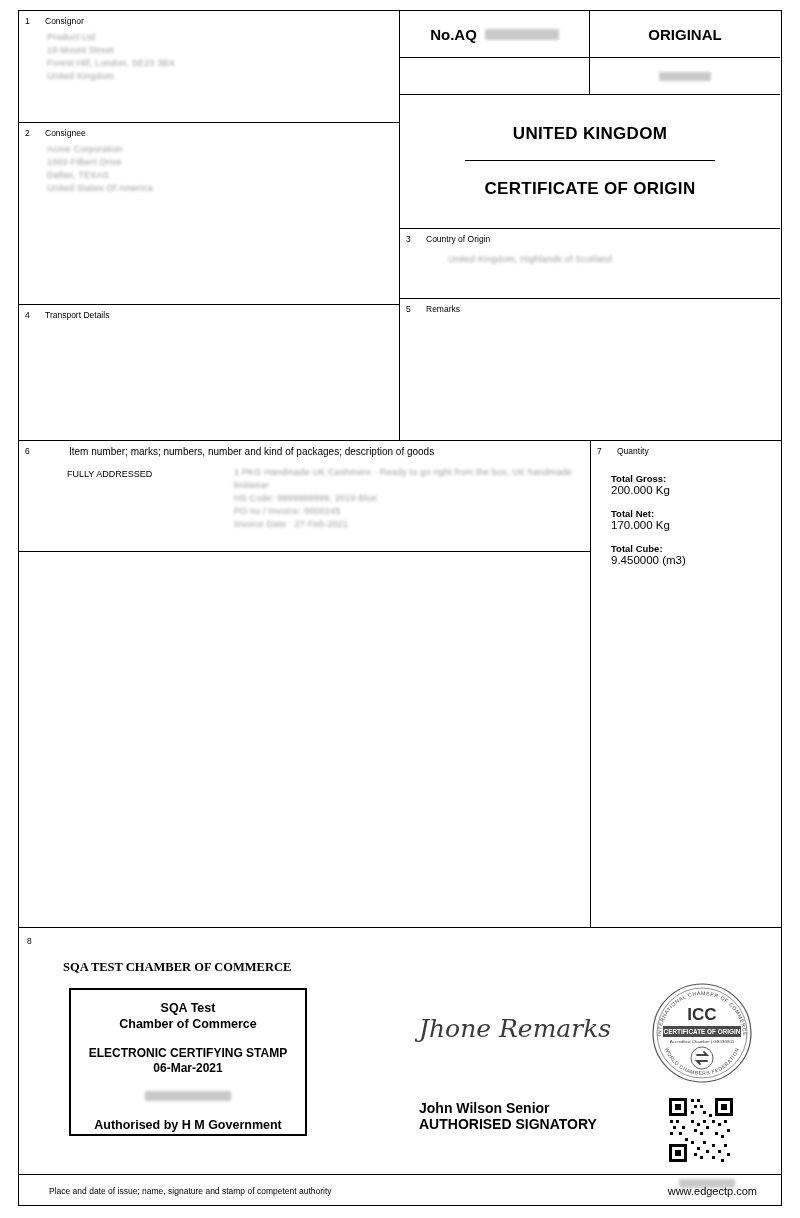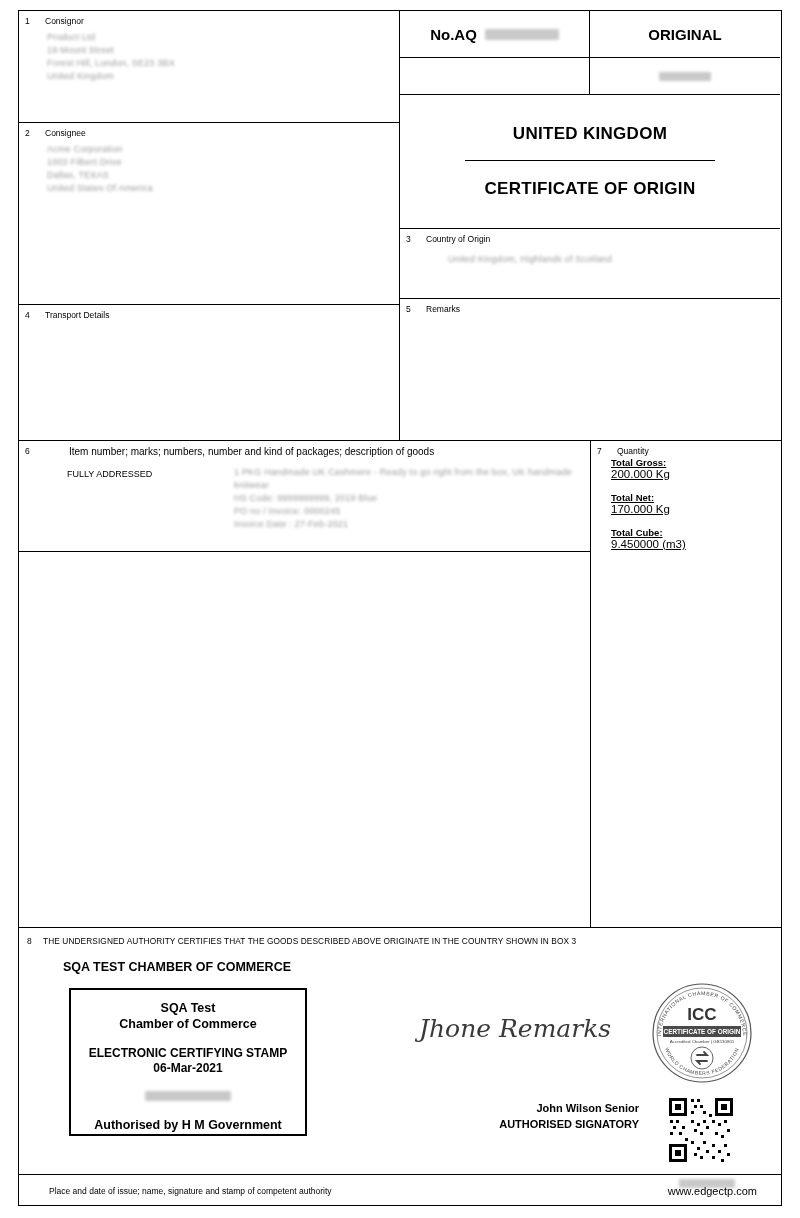--- a/index.html
+++ b/index.html
@@ -149,23 +149,22 @@
   }
   .goods-desc {
     position: absolute;
     left: 215px;
     top: 25px;
     width: 350px;
   }
   .qty-inner {
     position: absolute;
     left: 20px;
-    top: 16px;
+    top: 32px;
     font-size: 10.5px;
-    text-decoration: underline;
   }
   .qty-inner .k { font-weight: bold; font-size: 9.5px; }
   .qty-inner .v { font-size: 11.5px; margin-bottom: 12px; }
 
   
   .cert {
     flex: 1;
     position: relative;
     box-sizing: border-box;
   }
@@ -176,20 +175,21 @@
     font-size: 8.3px;
     letter-spacing: .1px;
   }
   .cert-num { position: absolute; left: 8px; top: 8px; font-size: 8.5px; }
   .chamber-name {
     position: absolute;
     left: 44px;
     top: 32px;
     font-size: 12.5px;
     font-weight: bold;
+    font-family: Liberation Serif, serif;
   }
   .stamp {
     position: absolute;
     left: 50px;
     top: 60px;
     width: 238px;
     height: 148px;
     border: 2px solid #000;
     box-sizing: border-box;
     text-align: center;
@@ -206,22 +206,22 @@
     font-family: "DejaVu Serif", serif;
     font-style: italic;
     font-size: 25px;
     color: #3a3a3a;
   }
   .sig-name {
     position: absolute;
     left: 400px;
     top: 172px;
     width: 220px;
-    text-align: right;
-    font-size: 11px;
+    text-align: left;
+    font-size: 14px;
     font-weight: bold;
     line-height: 16px;
   }
   .icc-seal {
     position: absolute;
     left: 630px;
     top: 52px;
     width: 106px;
     height: 106px;
   }
@@ -355,21 +355,20 @@
         <div class="v">170.000 Kg</div>
         <div class="k">Total Cube:</div>
         <div class="v">9.450000 (m3)</div>
       </div>
     </div>
 
   </div>
 
   <div class="cert bt">
     <span class="cert-num">8</span>
-    <div class="cert-head">THE UNDERSIGNED AUTHORITY CERTIFIES THAT THE GOODS DESCRIBED ABOVE ORIGINATE IN THE COUNTRY SHOWN IN BOX 3</div>
     <div class="chamber-name">SQA TEST CHAMBER OF COMMERCE</div>
 
     <div class="stamp">
       <div class="s1">SQA Test</div>
       <div class="s1" style="margin-top:0">Chamber of Commerce</div>
       <div class="s2">ELECTRONIC CERTIFYING STAMP</div>
       <div class="s2" style="margin-top:0">06-Mar-2021</div>
       <div class="s3">
         <span class="bar" style="width:86px;height:10px;"></span>
       </div>

